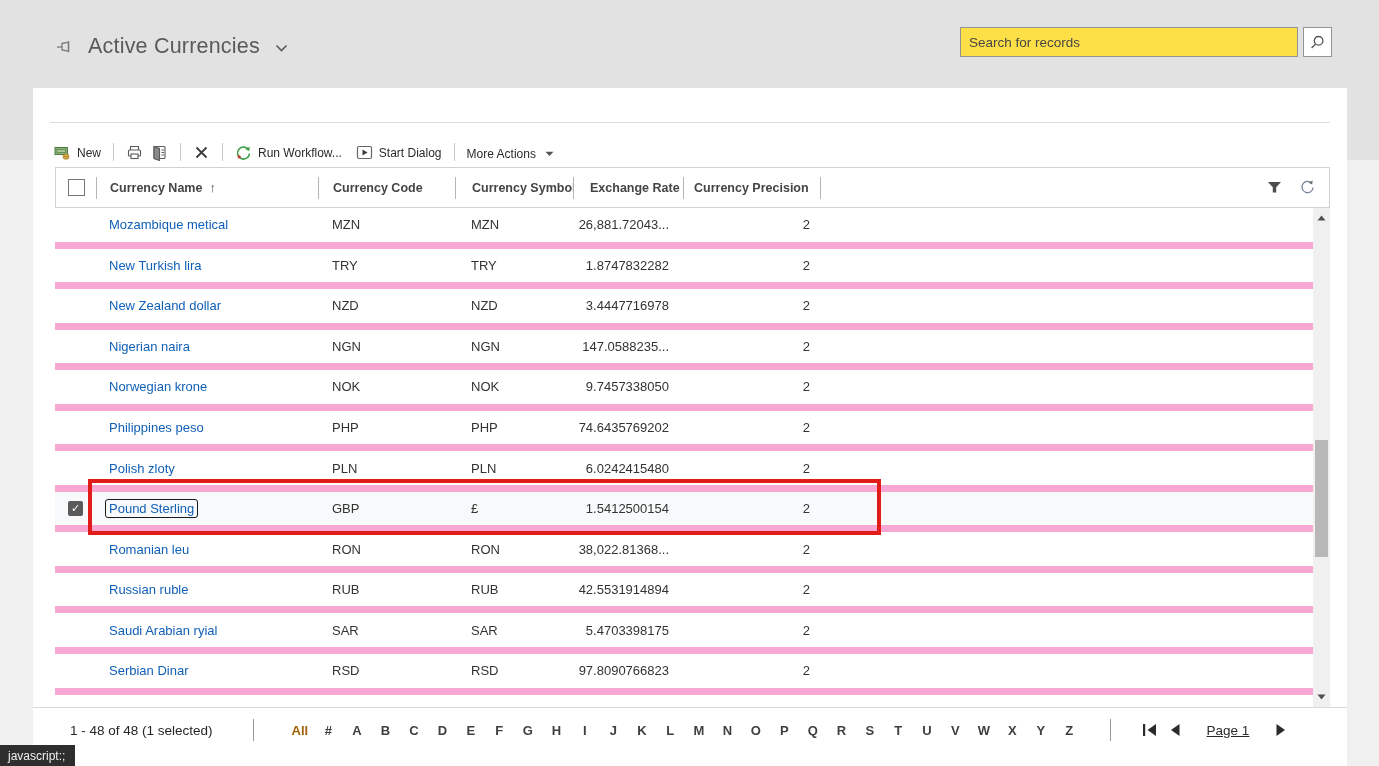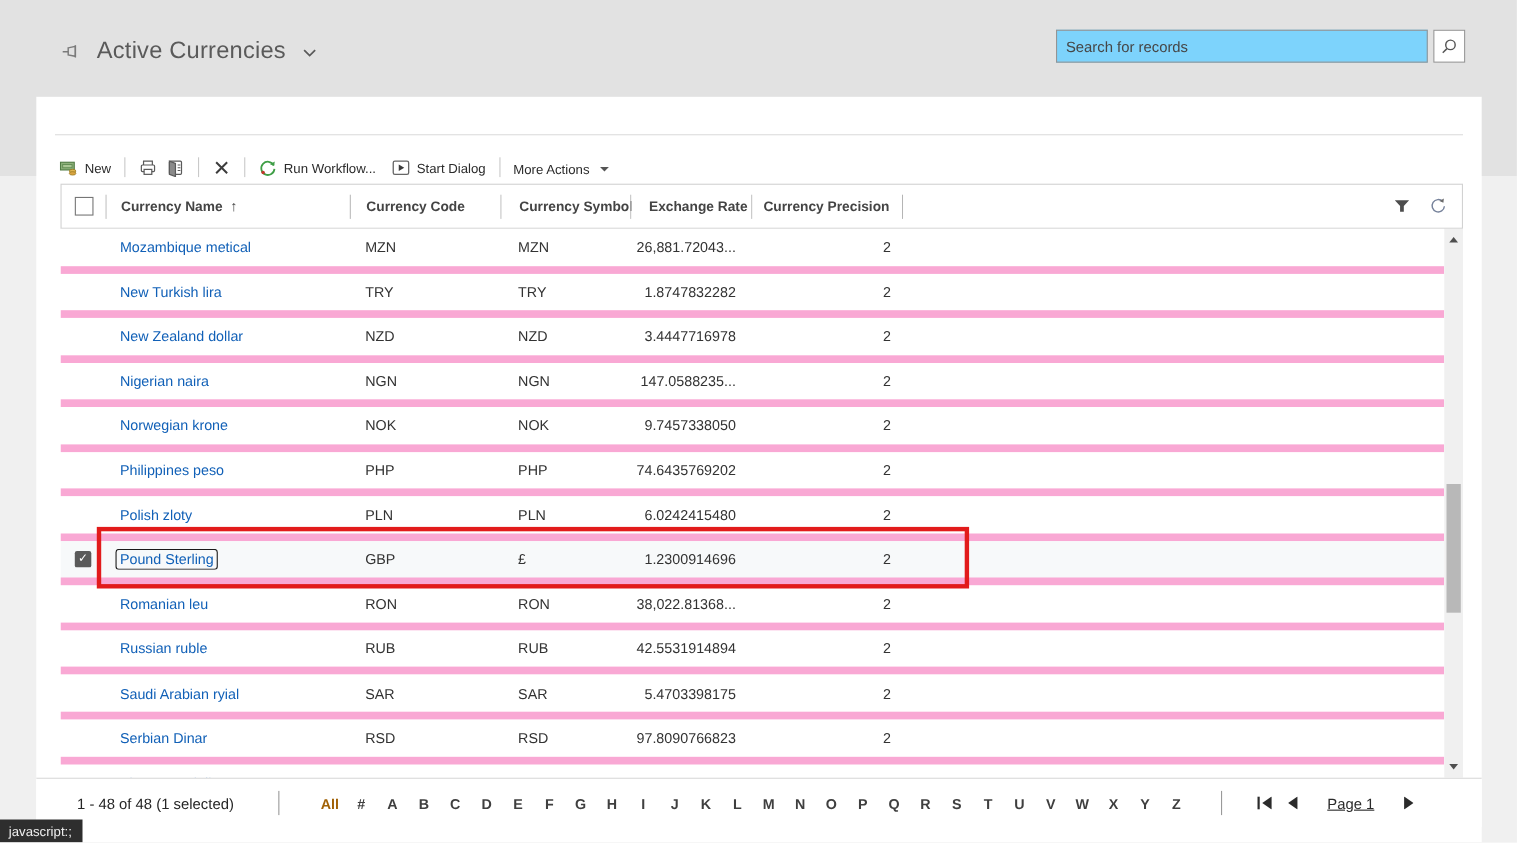--- a/index.html
+++ b/index.html
@@ -10,21 +10,21 @@
   .panel { position:absolute; left:33px; top:88px; width:1314px; height:678px; background:#ffffff; }
 
   
   .view-title { position:absolute; left:56px; top:30px; height:32px; display:flex; align-items:center; gap:13px; color:#595959; }
   .view-title h1 { font-size:21.5px; font-weight:300; letter-spacing:.2px; color:#5a5a5a; white-space:nowrap; }
   .pin-ic { width:19px; height:19px; flex:0 0 auto; }
   .title-chev { width:13px; height:9px; margin-left:2px; margin-top:4px; }
 
   
   .search-wrap { position:absolute; left:960px; top:27px; display:flex; align-items:stretch; }
-  .search-wrap input { width:338px; height:30px; border:1px solid #949494; background:#7dd3fc; padding:0 8px; font-size:13.5px; color:#333; font-family:inherit; outline:none; }
+  .search-wrap input { width:338px; height:30px; border:1px solid #949494; background:#fde047; padding:0 8px; font-size:13.5px; color:#333; font-family:inherit; outline:none; }
   .search-wrap input::placeholder { color:#464646; opacity:1; }
   .search-btn { width:29px; height:30px; margin-left:5px; border:1px solid #949494; background:#fff; display:flex; align-items:center; justify-content:center; cursor:pointer; }
 
   
   .toolbar { position:absolute; left:50px; top:122px; width:1280px; height:39px; border-top:1px solid #dcdcdc; display:flex; align-items:flex-end; font-size:12px; color:#2b2b2b; }
   .tb-item { display:flex; align-items:center; gap:6px; white-space:nowrap; padding:0 4px; cursor:pointer; }
   .tb-sep { width:1px; height:18px; background:#c9c9c9; margin:0 8px; }
   .tb-ic { width:17px; height:17px; display:inline-flex; }
   .tb-chev { width:9px; height:6px; margin-left:3px; }
 
@@ -292,21 +292,21 @@
     </div>
       <div class="grid-row selected">
       <div class="cell c-check" style="justify-content:center;">
         <span class="cb">✓</span>
       </div>
       <div class="cell c-name">
           <a class="link focus-ring">Pound Sterling</a>
         </div>
       <div class="cell c-code">GBP</div>
       <div class="cell c-symbol">£</div>
-      <div class="cell c-rate">1.2300914696</div>
+      <div class="cell c-rate">1.5412500154</div>
       <div class="cell c-prec">2</div>
     </div>
       <div class="grid-row">
       <div class="cell c-check" style="justify-content:center;">
         <span class="cb">✓</span>
       </div>
       <div class="cell c-name">
           <a class="link">Romanian leu</a>
         </div>
       <div class="cell c-code">RON</div>

